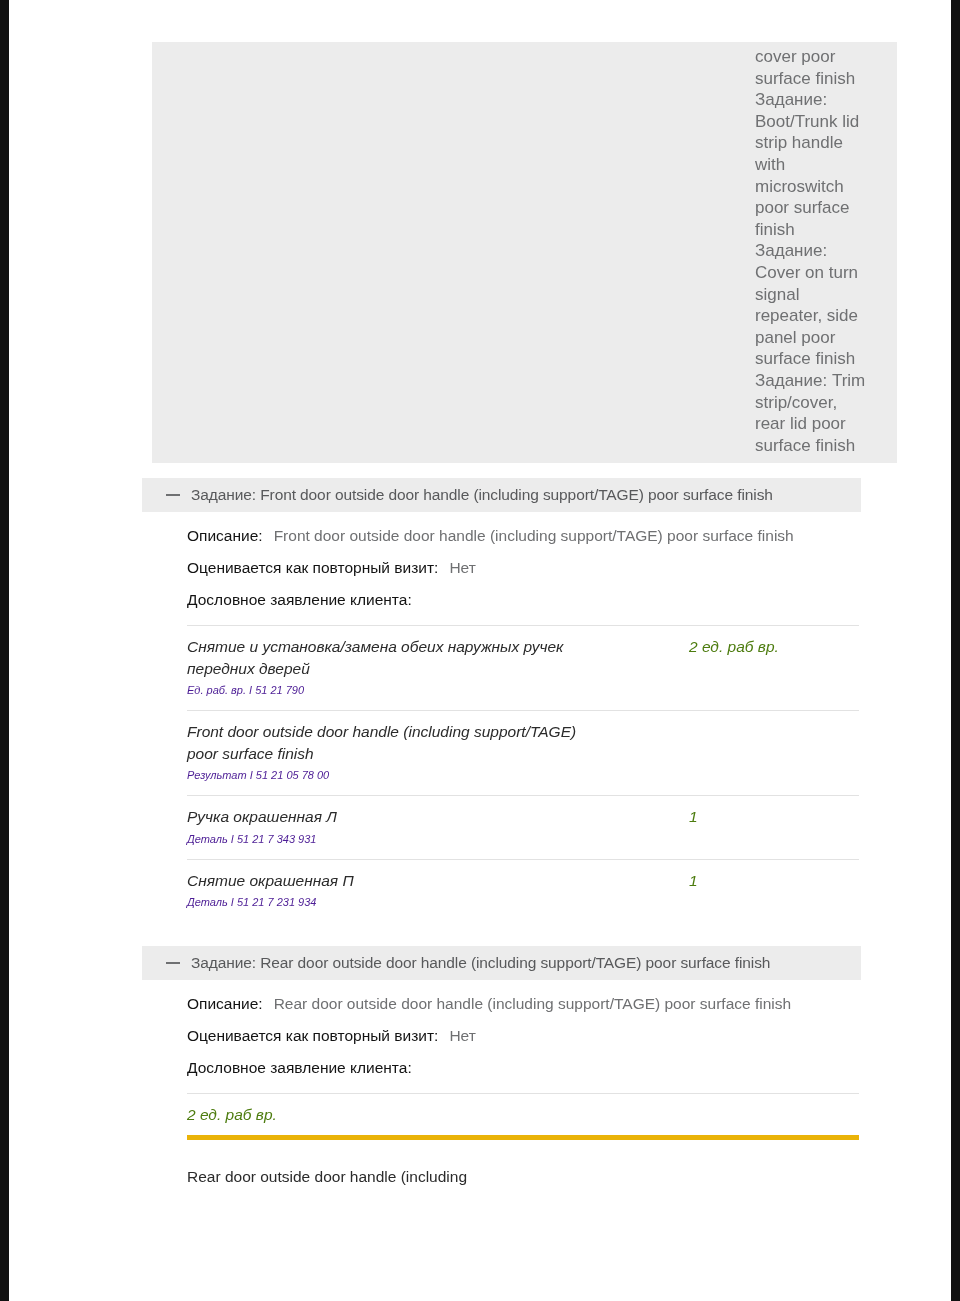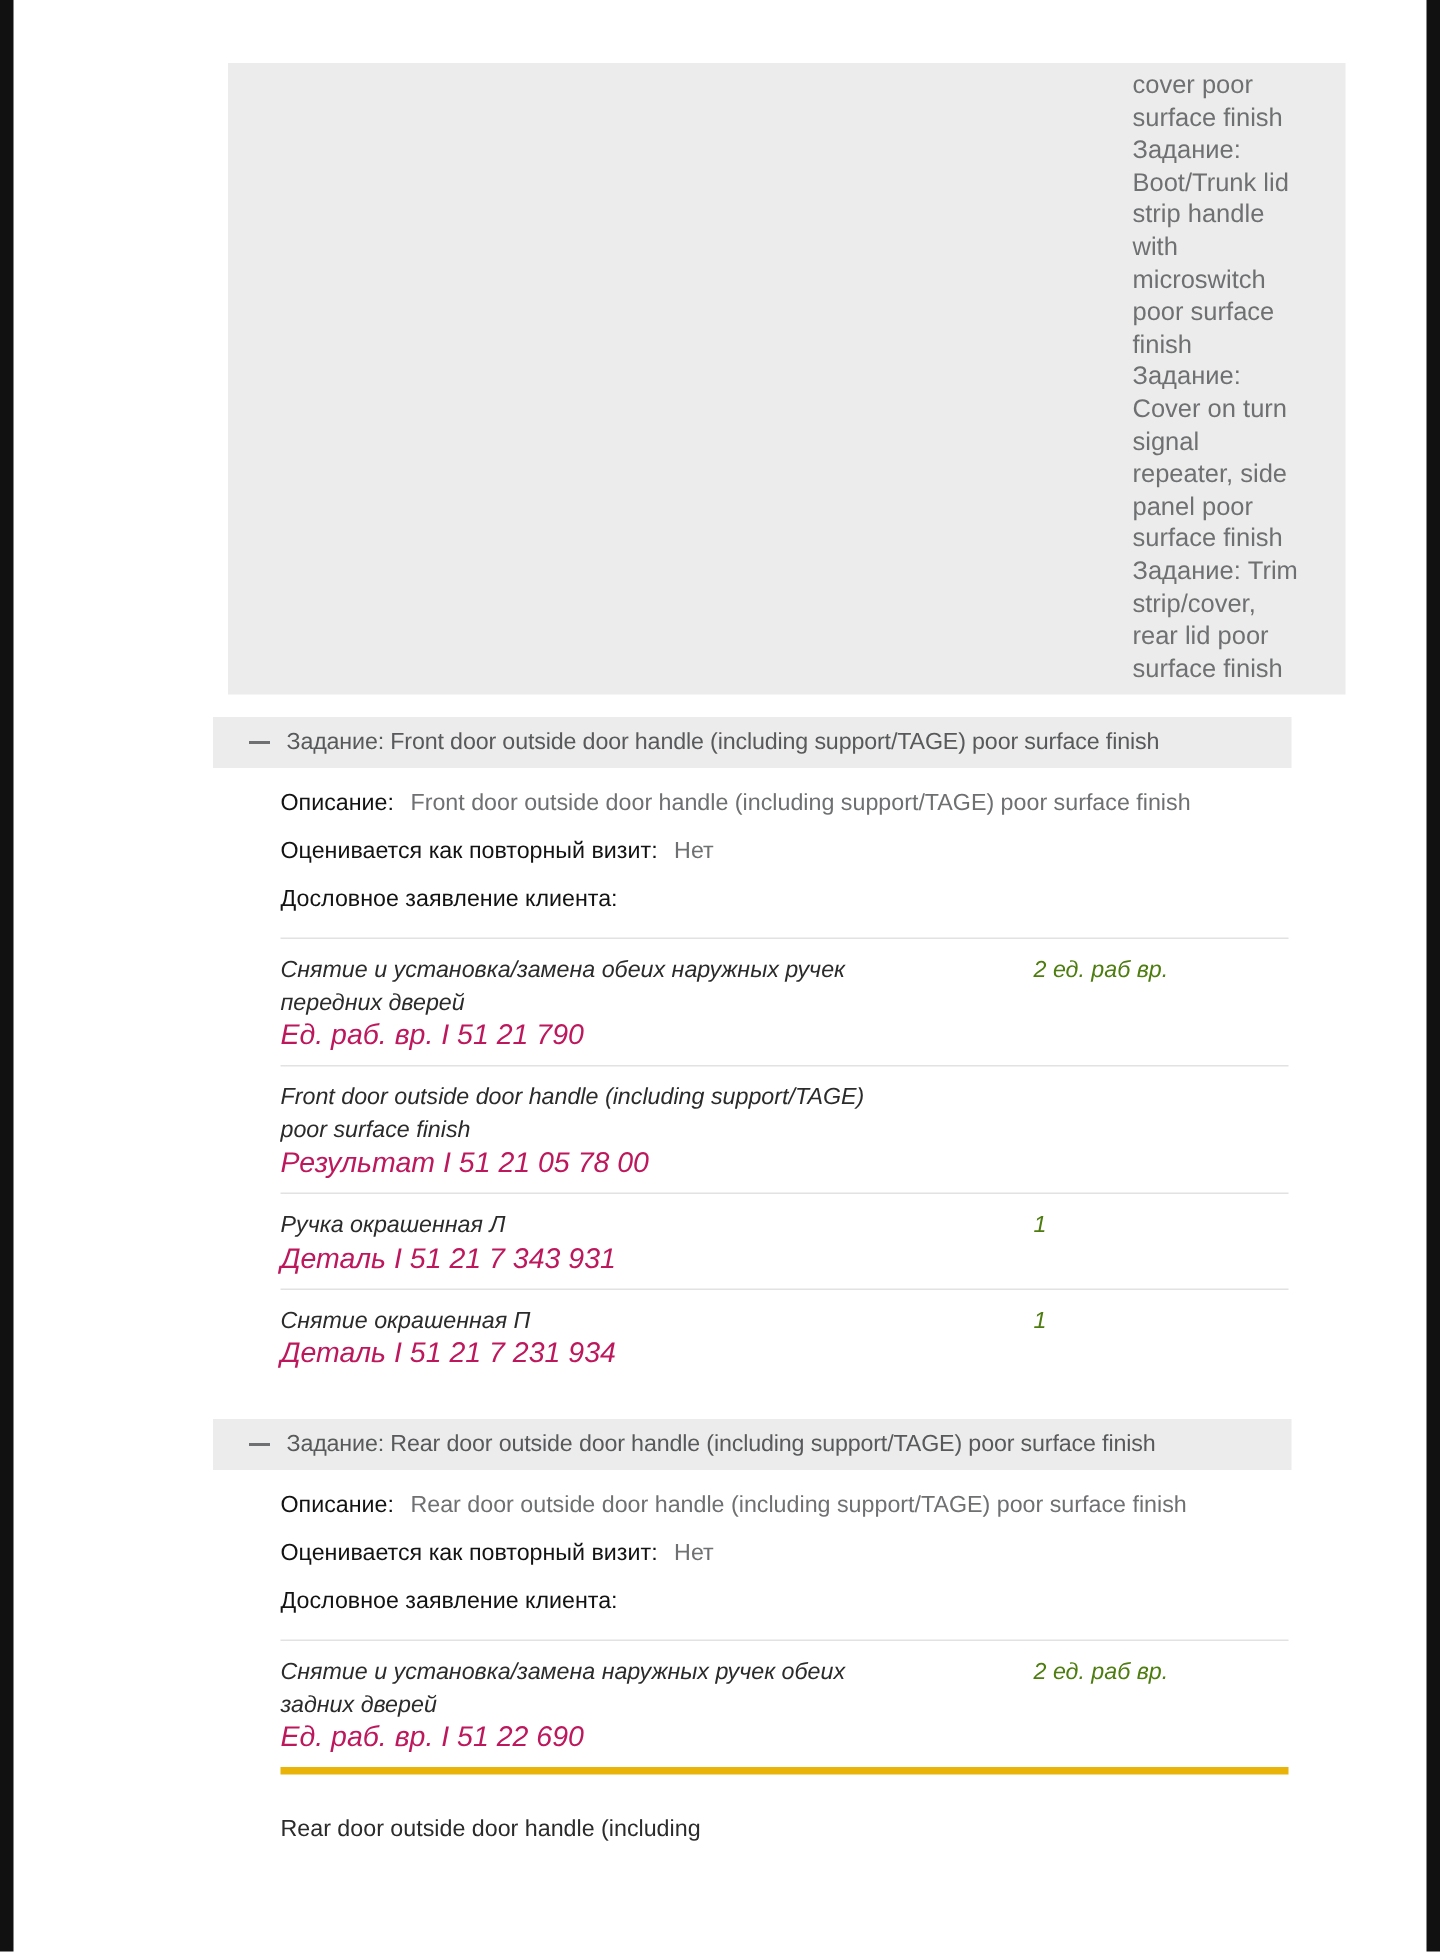--- a/index.html
+++ b/index.html
@@ -122,22 +122,22 @@
     padding-right: 12px;
     min-width: 0;
   }
   .item-title {
     color: #2b2b2b;
     font-size: 15.5px;
     line-height: 21.5px;
     max-width: 420px;
   }
   .item-sub {
-    color: #be185d;
-    font-size: 19px;
+    color: #4c1d95;
+    font-size: 11px;
     line-height: 21px;
     margin-top: 1px;
   }
   .item-qty {
     flex: none;
     width: 170px;
     text-align: left;
     color: #4d7c0f;
     font-size: 15.5px;
     line-height: 21.5px;
@@ -261,24 +261,20 @@
           <span class="field-value">Нет</span>
         </div>
 
         <div class="field-row tight">
           <span class="field-label">Дословное заявление клиента:</span>
         </div>
 
         <div class="items">
 
           <div class="item-row">
-            <div class="item-main">
-              <div class="item-title">Снятие и установка/замена наружных ручек обеих задних дверей</div>
-              <div class="item-sub">Ед. раб. вр. I 51 22 690</div>
-            </div>
             <div class="item-qty unit">2 ед. раб вр.</div>
           </div>
 
           <div class="clipped-row">
             <div class="item-title">Rear door outside door handle (including</div>
           </div>
 
         </div>
       </div>
     </div>

